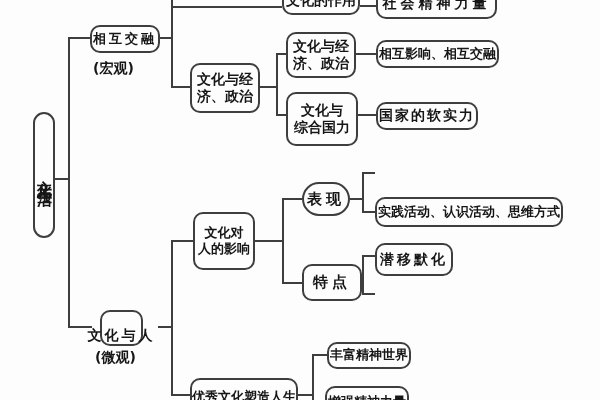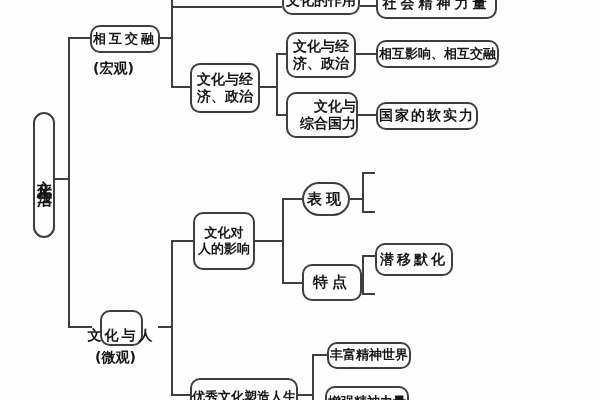--- a/index.html
+++ b/index.html
@@ -93,35 +93,38 @@
   </div>
 
   <div class="node fs14" style="left:286px;top:32px;width:70px;height:46px;">
     <span>文化与经</span>
     <span>济、政治</span>
   </div>
   <div class="node fs13" style="left:376px;top:40px;width:123px;height:28px;">
     <span>相互影响、相互交融</span>
   </div>
 
-  <div class="node fs14" style="left:286px;top:92px;width:72px;height:46px;align-items:flex-end;">
+  <div class="node fs14" style="left:286px;top:92px;width:72px;height:54px;">
     <span>文化与</span>
     <span>综合国力</span>
   </div>
   <div class="node fs14" style="left:376px;top:102px;width:102px;height:28px;letter-spacing:2px;">
     <span>国家的软实力</span>
   </div>
 
   <div class="node fs13" style="left:193px;top:212px;width:62px;height:58px;">
     <span>文化对</span>
     <span>人的影响</span>
   </div>
 
   <div class="node big" style="left:302px;top:182px;width:48px;height:34px;border-radius:17px;">
     <span>表现</span>
+  </div>
+  <div class="node fs13" style="left:375px;top:197px;width:188px;height:30px;">
+    <span>实践活动、认识活动、思维方式</span>
   </div>
 
   <div class="node big" style="left:302px;top:264px;width:60px;height:37px;">
     <span>特点</span>
   </div>
   <div class="node fs14 sp" style="left:375px;top:243px;width:78px;height:33px;">
     <span>潜移默化</span>
   </div>
 
   <div class="node fs14 sp" style="left:100px;top:310px;width:43px;height:36px;justify-content:flex-end;">

